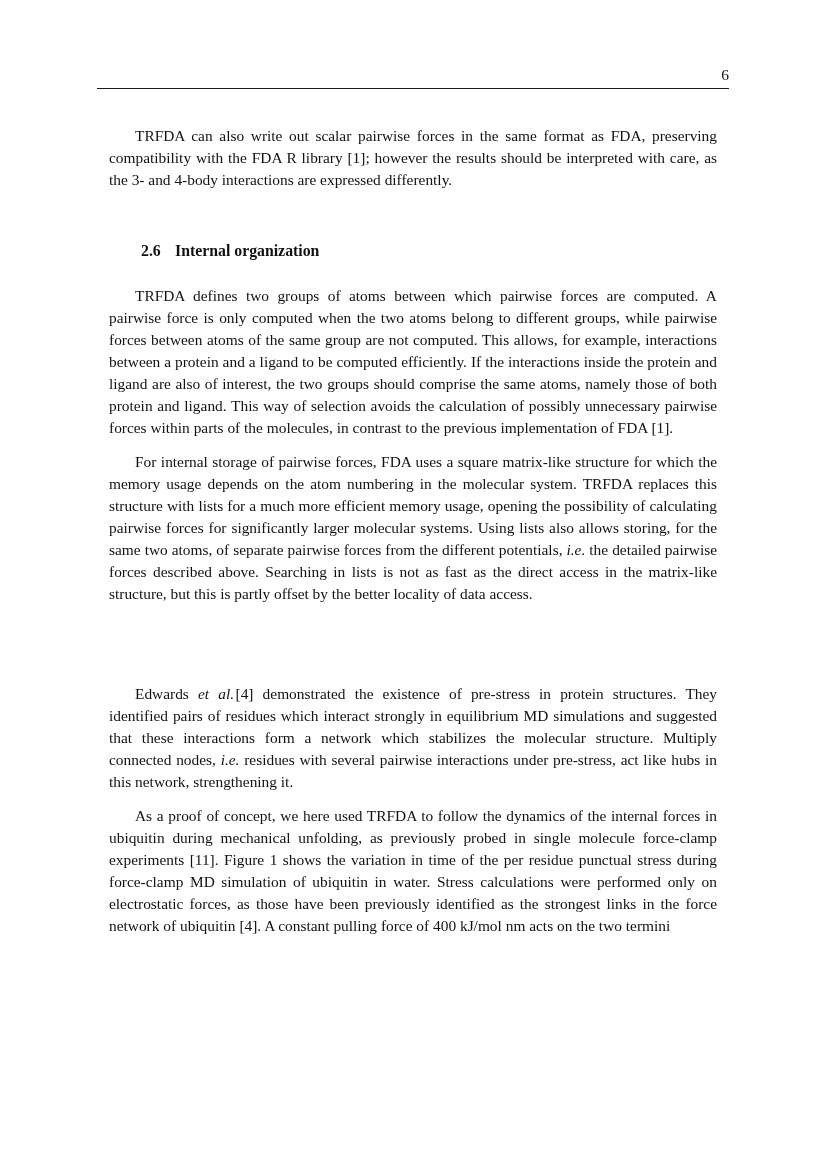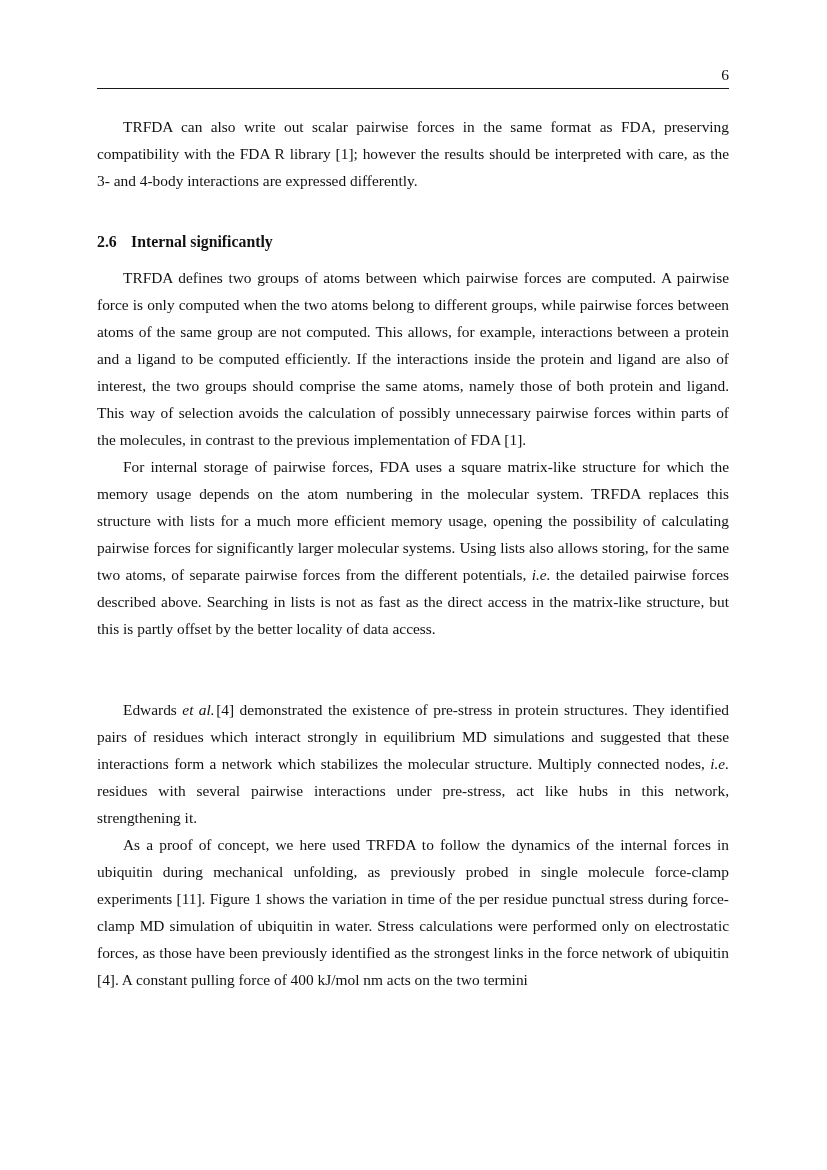--- a/index.html
+++ b/index.html
@@ -45,43 +45,44 @@
 
   
   .content {
     position: absolute;
     left: 97px;
     top: 113px;
     width: 632px;
   }
 
   p.para {
-    margin: 0;
+    margin: 12px;
     font-size: 15.4px;
-    line-height: 27px;
+    line-height: 22px;
     text-align: justify;
     text-justify: inter-word;
     hyphens: manual;
     -webkit-hyphens: manual;
     text-indent: 26px;
   }
 
   h2.section-heading {
     margin: 0;
     font-size: 15.8px;
     line-height: 30px;
     font-weight: bold;
     font-family: "Liberation Serif", "DejaVu Serif", serif;
     color: #111111;
     white-space: nowrap;
   }
 
   h2.section-heading .sec-num {
     display: inline-block;
     min-width: 34px;
+    margin-left: 44px;
   }
 
   .heading-space-before {
     height: 33px;
   }
 
   .heading-space-after {
     height: 7px;
   }
 
@@ -108,21 +109,21 @@
     <div class="header-rule"></div>
   </div>
 
   <div class="content">
 
     <p class="para">TRFDA can also write out scalar pairwise forces in the same format as FDA, preserving compatibility with the FDA R library [1]; however the results should be interpreted with care, as the 3- and 4-body interactions are expressed differently.</p>
 
     <div class="heading-space-before"></div>
 
     <h2 class="section-heading">
-      <span class="sec-num">2.6</span><span>Internal significantly</span>
+      <span class="sec-num">2.6</span><span>Internal organization</span>
     </h2>
 
     <div class="heading-space-after"></div>
 
     <p class="para">TRFDA defines two groups of atoms between which pairwise forces are computed. A pairwise force is only computed when the two atoms belong to different groups, while pairwise forces between atoms of the same group are not computed.  This allows, for example, interactions between a protein and a ligand to be computed efficiently. If the interactions inside the protein and ligand are also of interest, the two groups should comprise the same atoms, namely those of both protein and ligand. This way of selection avoids the calculation of possibly unnecessary pairwise forces within parts of the molecules, in contrast to the previous implementation of FDA [1].</p>
 
     <p class="para">
       <span>For internal storage of pairwise forces, FDA uses a square matrix-like structure for which the memory usage depends on the atom numbering in the molecular system.  TRFDA replaces this structure with lists for a much more efficient memory usage, opening the possibility of calculating pairwise forces for significantly larger molecular systems.  Using lists also allows storing, for the same two atoms, of separate pairwise forces from the different potentials, </span><i>i.e.</i><span> the detailed pairwise forces described above.  Searching in lists is not as fast as the direct access in the matrix-like structure, but this is partly offset by the better locality of data access.</span>
     </p>
 

